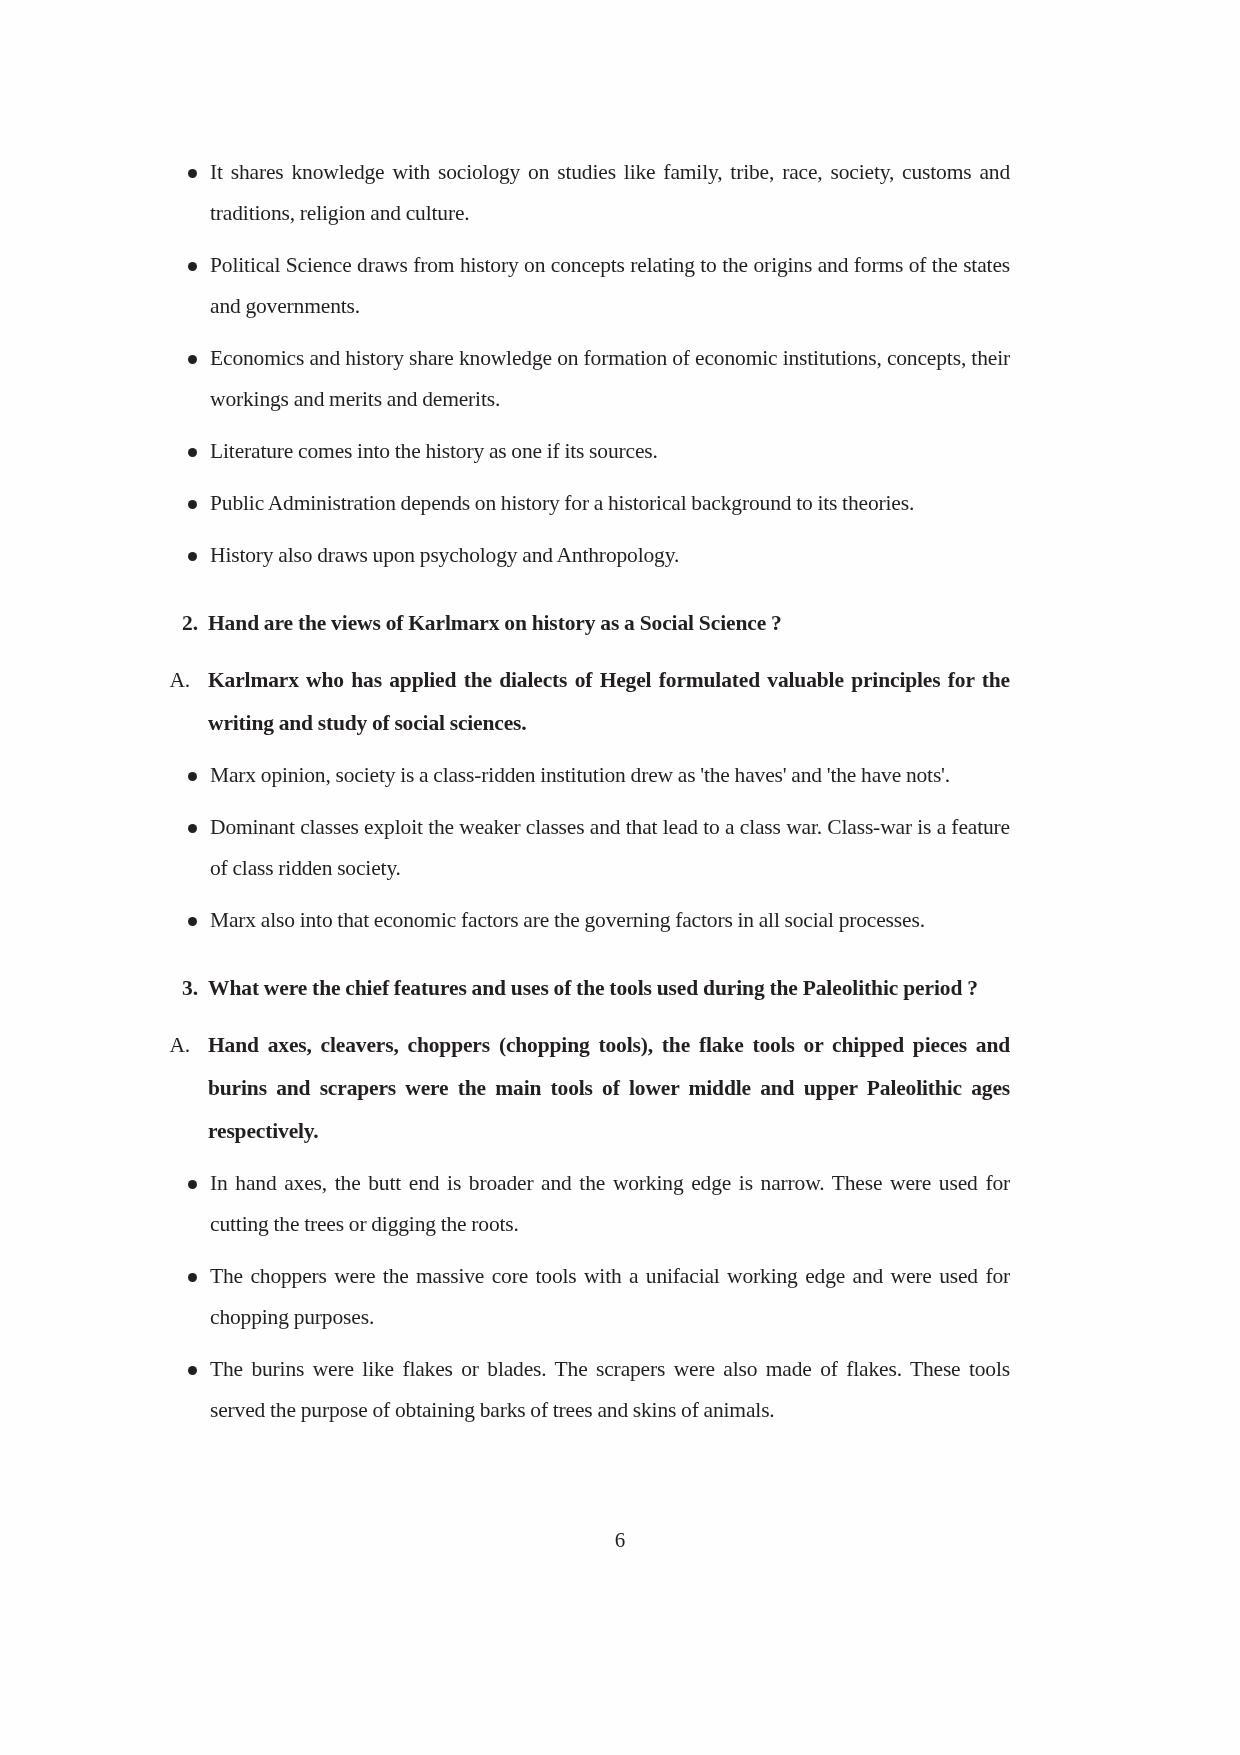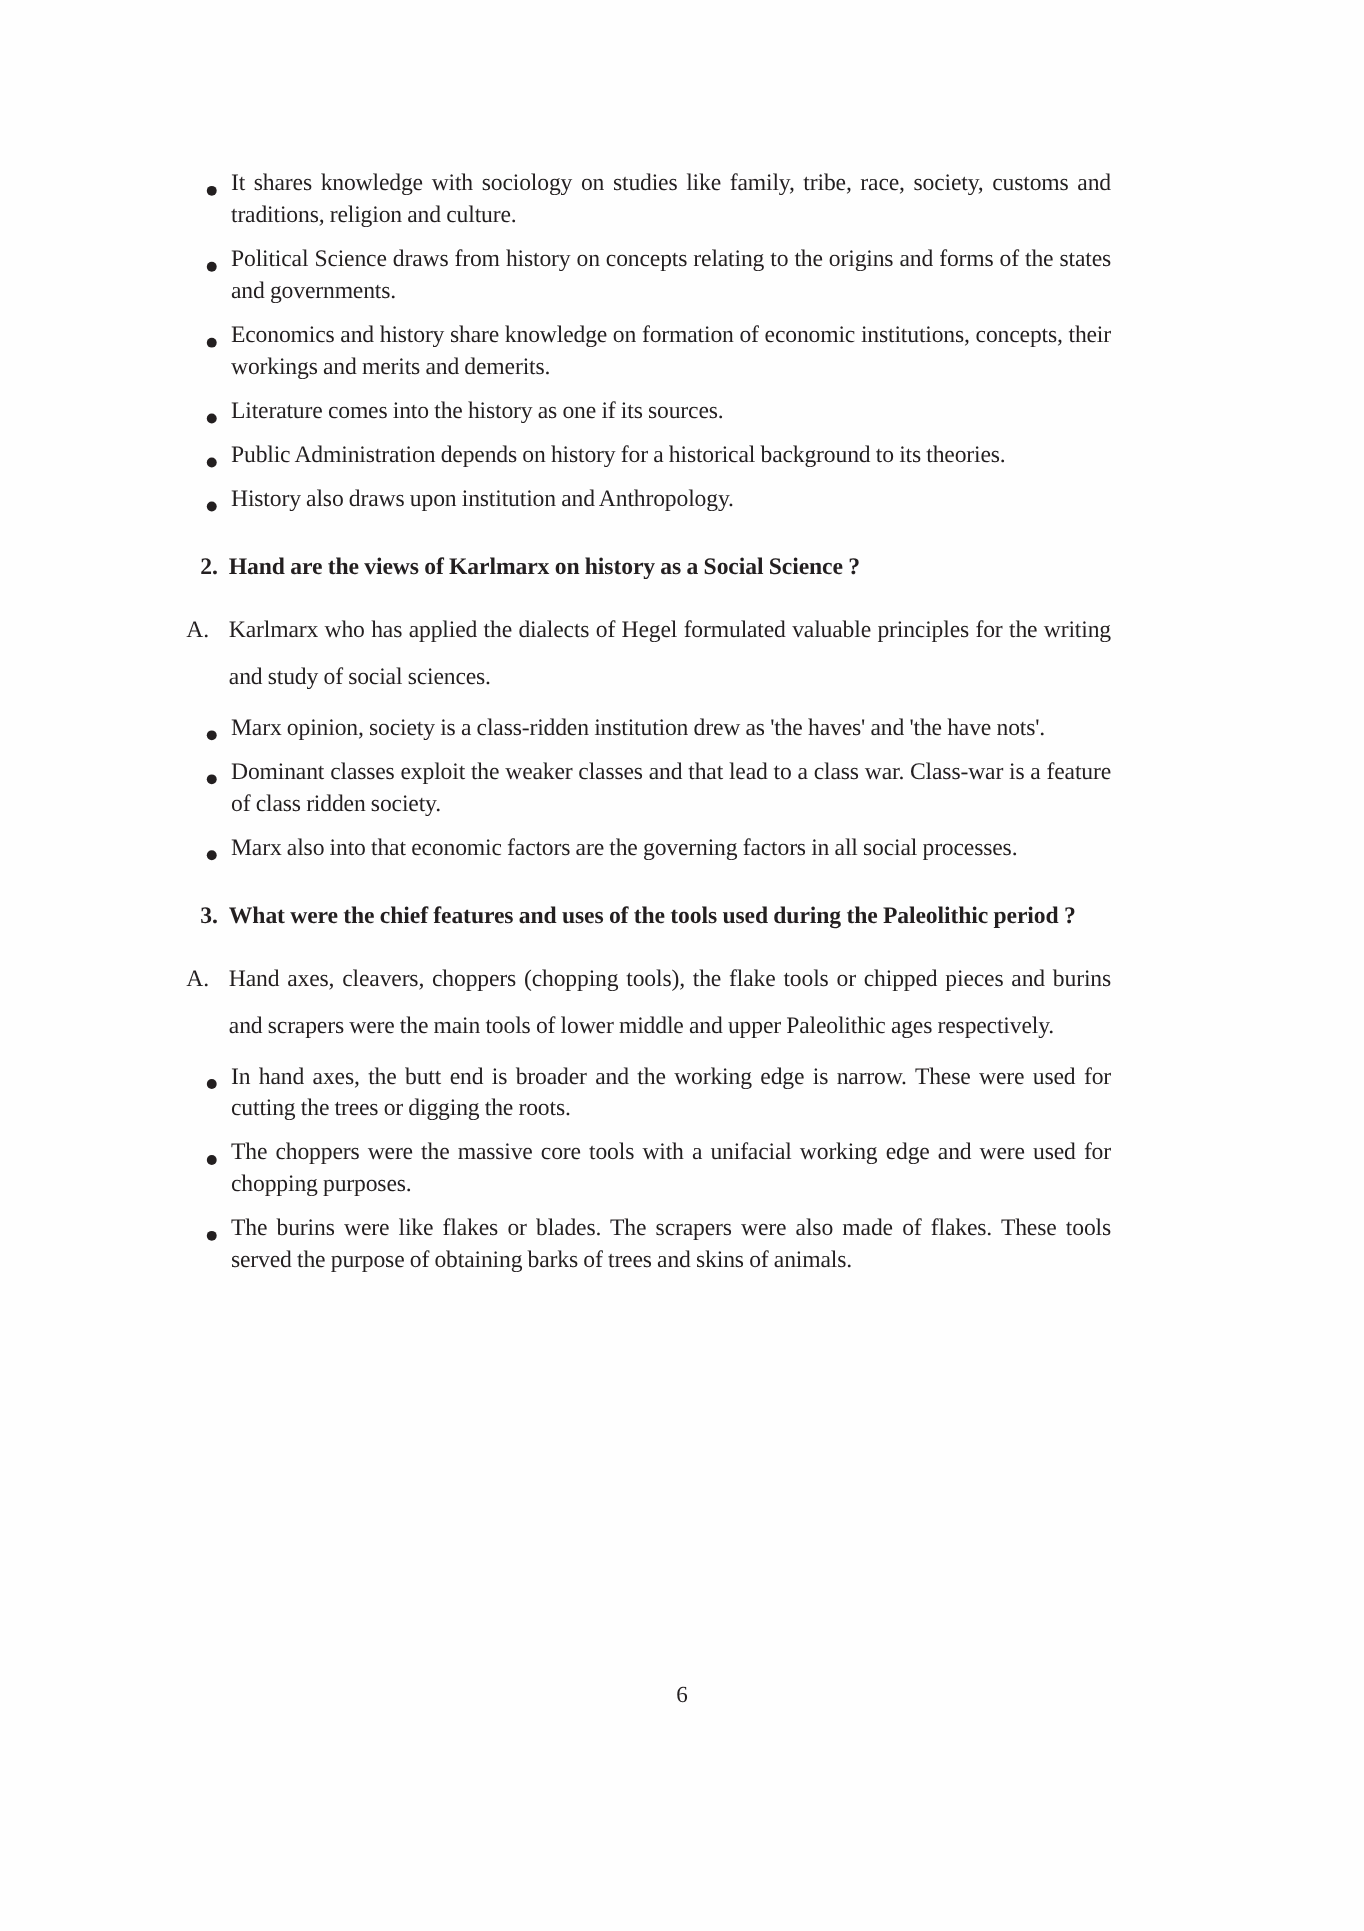--- a/index.html
+++ b/index.html
@@ -32,21 +32,21 @@
     top: 152px;
     width: 860px;
   }
 
   
   .bullet-item {
     position: relative;
     padding-left: 60px;
     margin: 0 0 11px 0;
     font-size: 21.5px;
-    line-height: 29px;
+    line-height: 41px;
     text-align: justify;
     letter-spacing: -0.15px;
     word-spacing: -0.4px;
     font-family: Liberation Serif, serif;
   }
   .bullet-item .dot {
     position: absolute;
     left: 38px;
     top: 17px;
     width: 9px;
@@ -94,21 +94,21 @@
     letter-spacing: -0.1px;
   }
   .question .marker { left: 8px; }
 
   .answer {
     margin-top: 0;
     margin-bottom: 8px;
   }
   .answer .marker { left: 0px; }
 
-  .qtext, .atext { display: block; }
+  .qtext, .atext { display: block; font-weight: bold; }
 
   
   .bullet-item .btext,
   .qa-row .qtext,
   .qa-row .atext {
     text-align: justify;
     text-align-last: left;
   }
 
   
@@ -144,21 +144,21 @@
       <div class="bullet-item">
         <span class="dot"></span>
         <span class="btext">Literature comes into the history as one if its sources.</span>
       </div>
       <div class="bullet-item">
         <span class="dot"></span>
         <span class="btext">Public Administration depends on history for a historical background to its theories.</span>
       </div>
       <div class="bullet-item">
         <span class="dot"></span>
-        <span class="btext">History also draws upon institution and Anthropology.</span>
+        <span class="btext">History also draws upon psychology and Anthropology.</span>
       </div>
     </div>
 
     <div class="qa-row question">
       <span class="marker">2.</span>
       <span class="qtext">Hand are the views of Karlmarx on history as a Social Science ?</span>
     </div>
     <div class="qa-row answer">
       <span class="marker">A.</span>
       <span class="atext">Karlmarx who has applied the dialects of Hegel formulated valuable principles for the writing and study of social sciences.</span>

